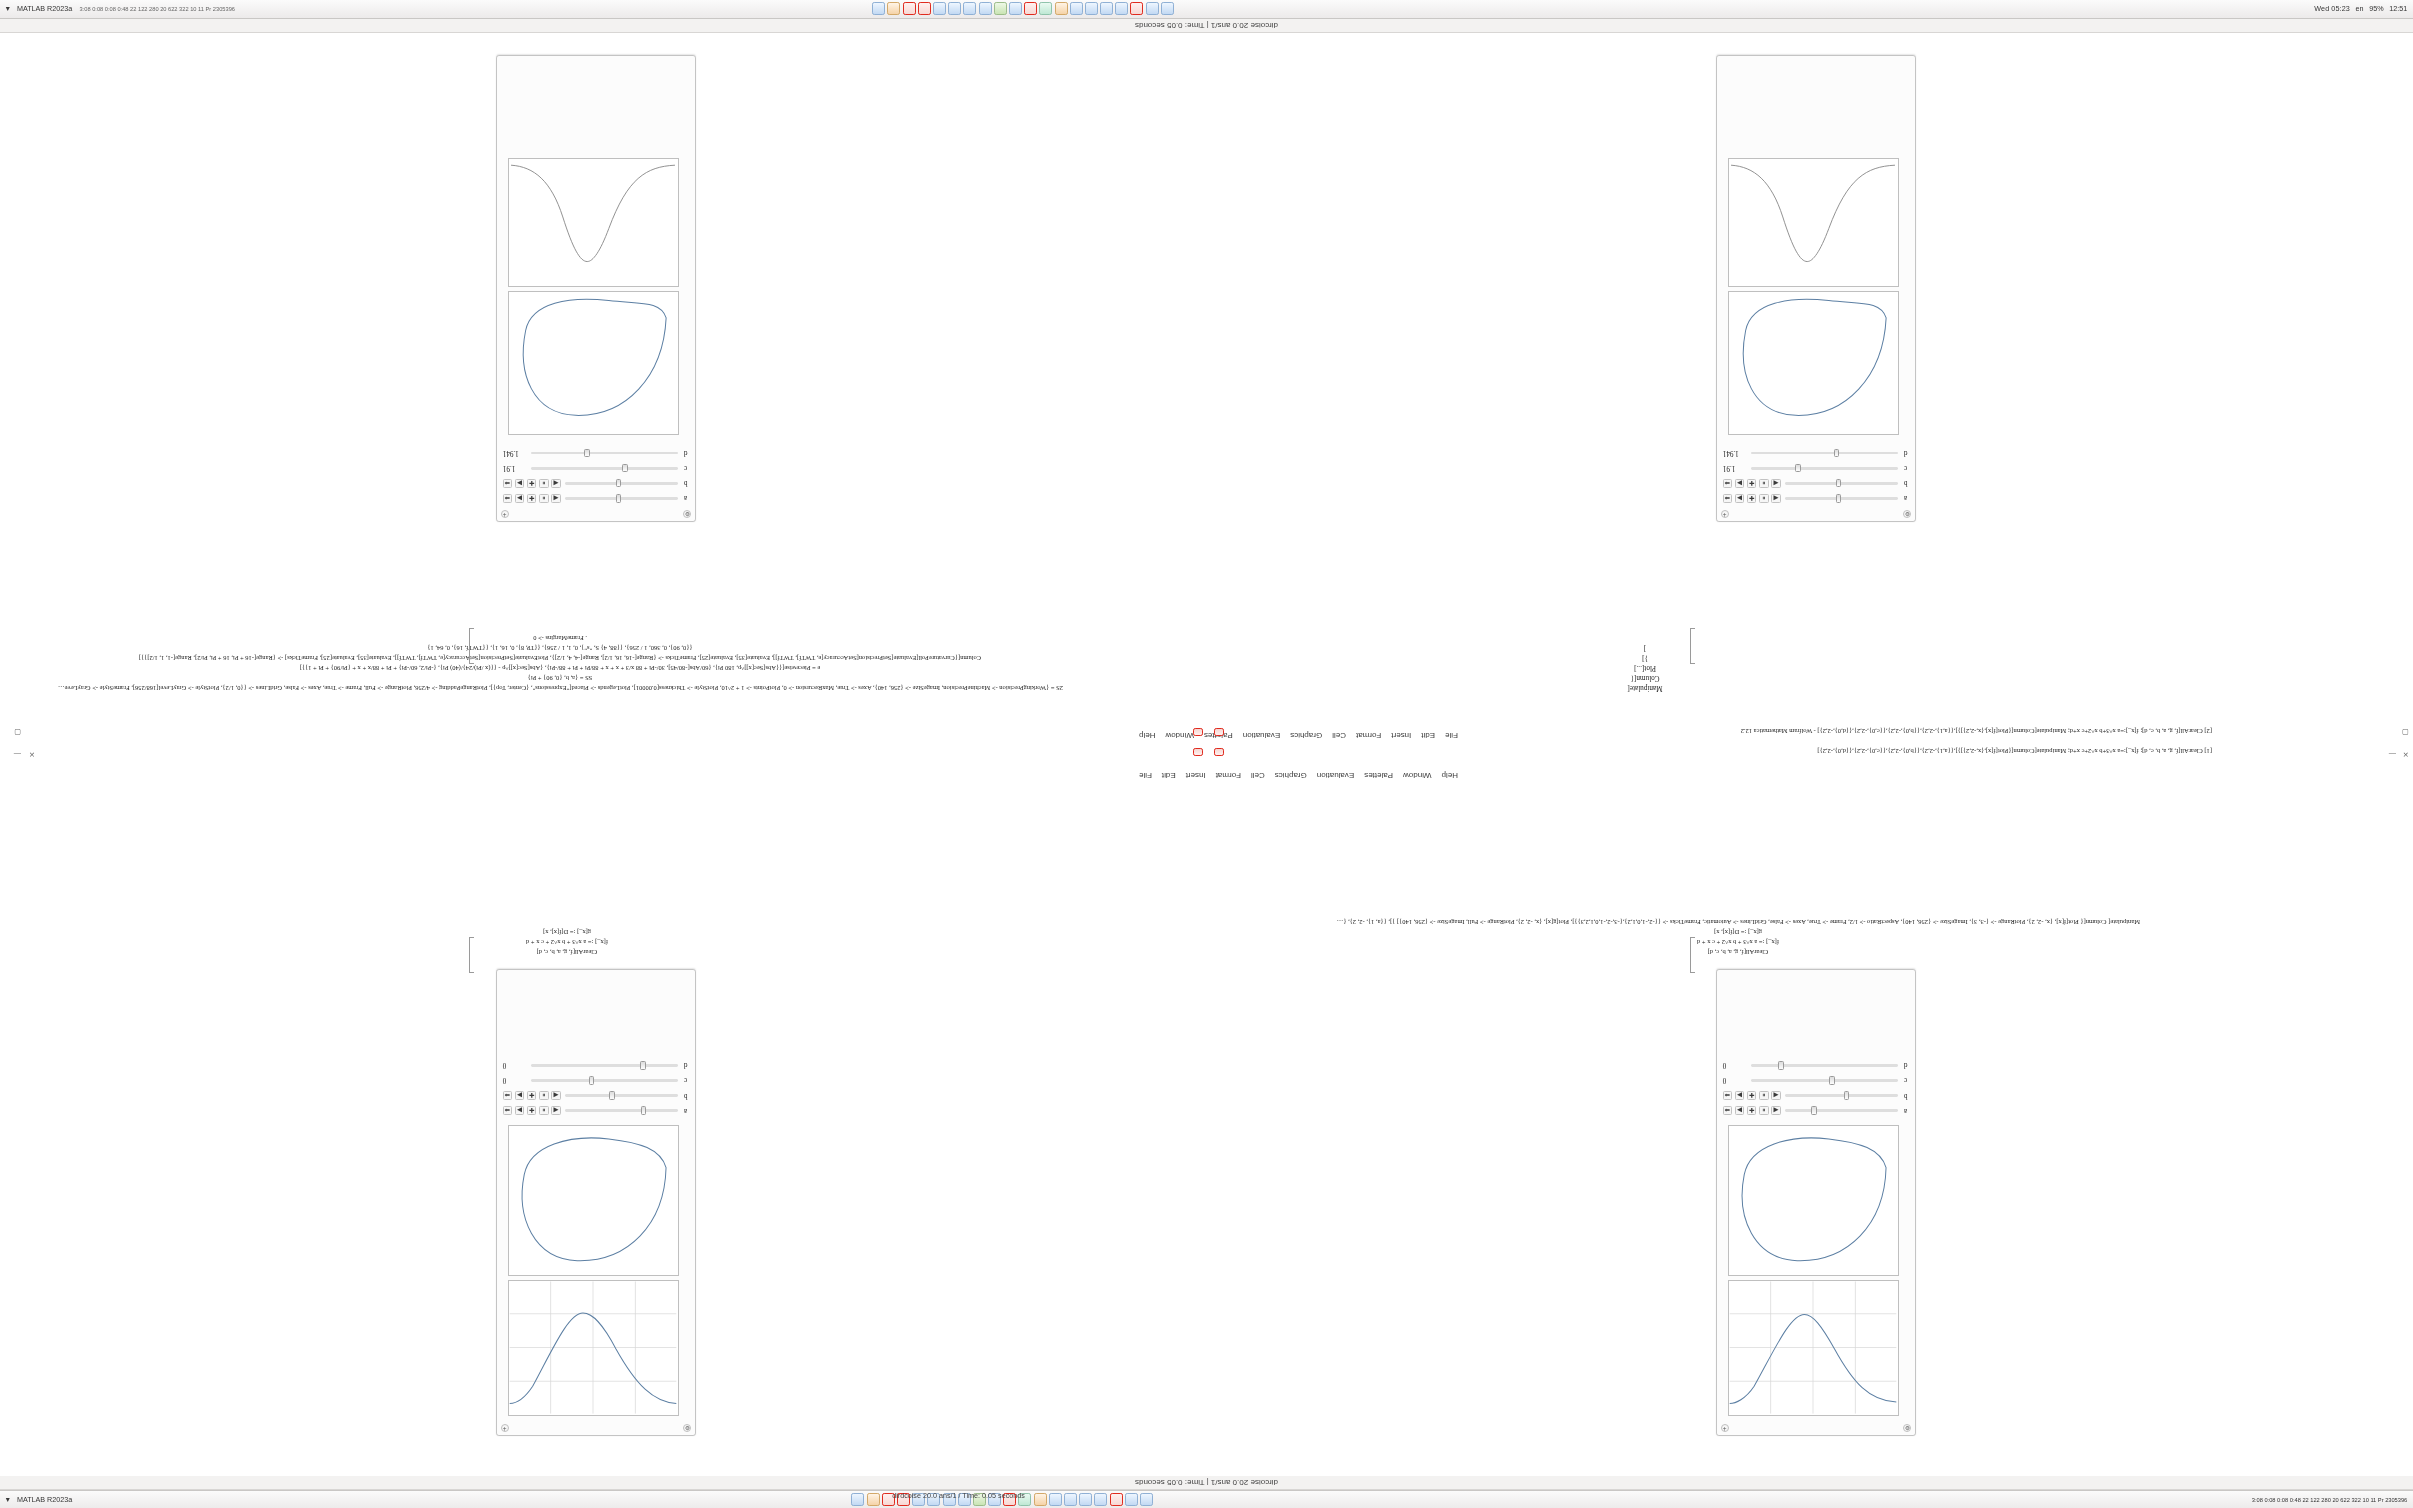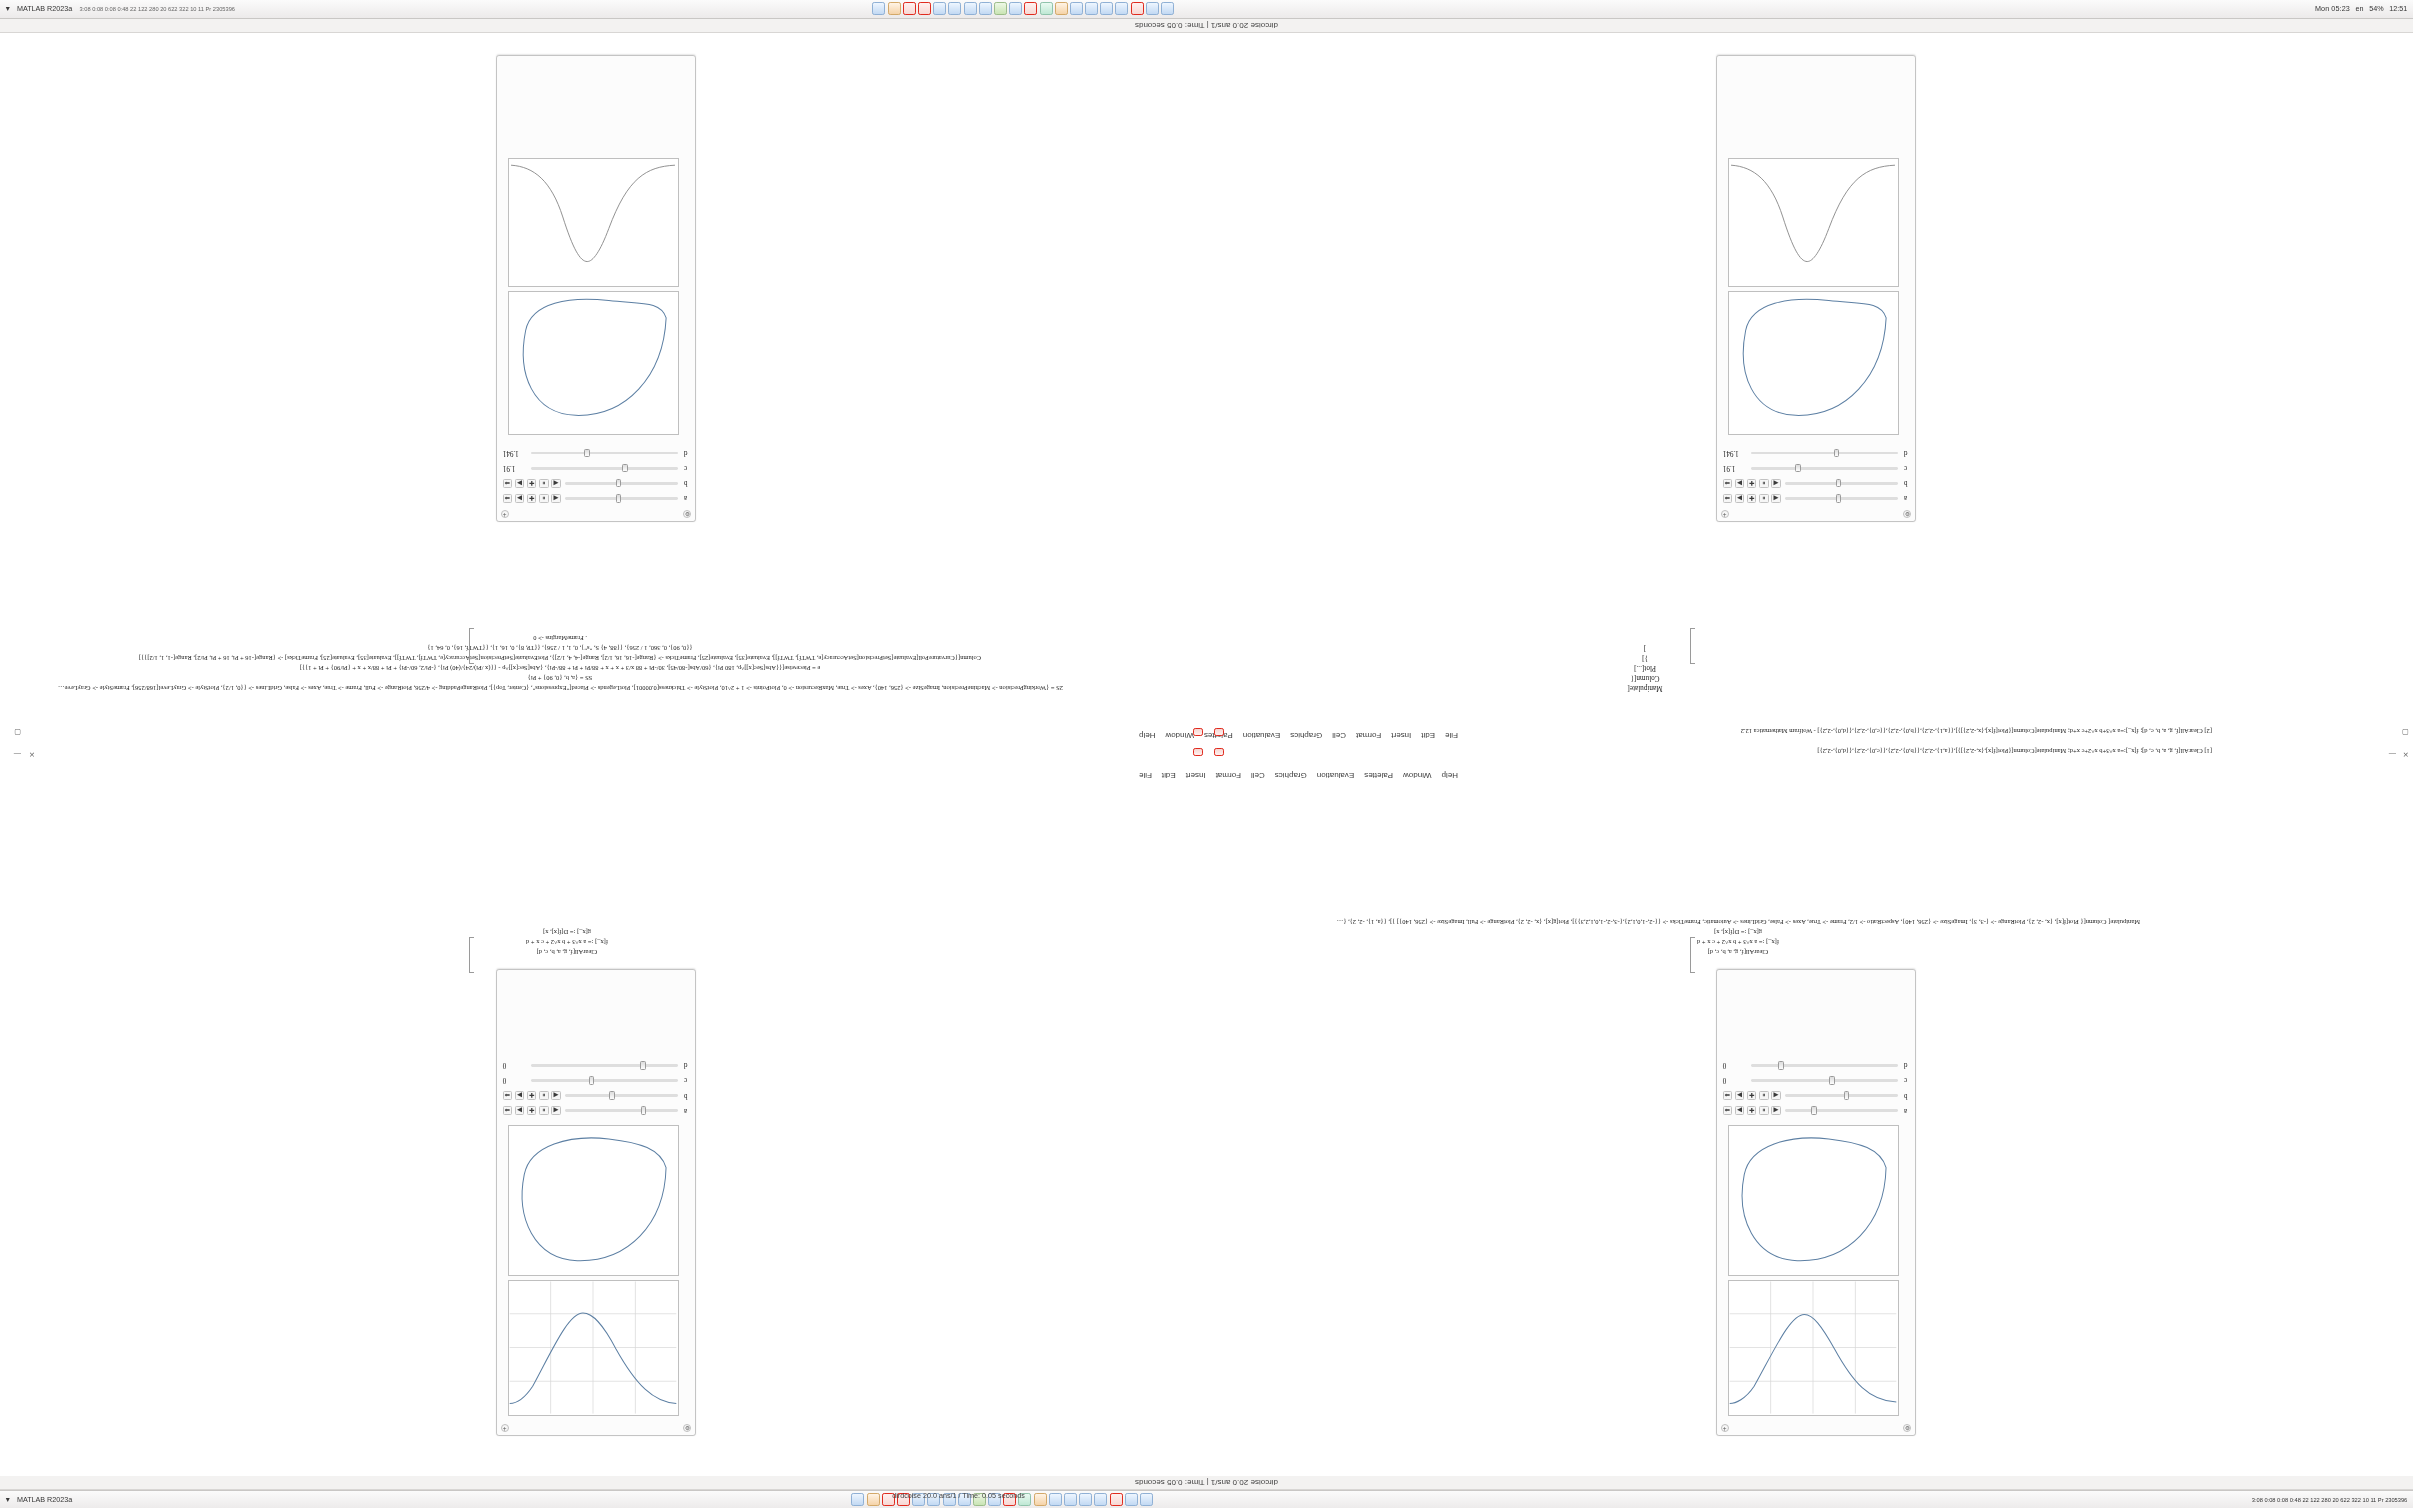--- a/index.html
+++ b/index.html
@@ -168,23 +168,23 @@
         <span class="appsmall orange"></span>
         <span class="appsmall blue"></span>
         <span class="appsmall blue"></span>
         <span class="appsmall blue"></span>
         <span class="appsmall blue"></span>
         <span class="appsmall red"></span>
         <span class="appsmall blue"></span>
         <span class="appsmall blue"></span>
       </div>
     <div class="menu-right">
-      <span class="clockbox">Mon 05:23</span>
+      <span class="clockbox">Wed 05:23</span>
       <span class="tiny-label">en</span>
-      <span class="tiny-label">54%</span>
+      <span class="tiny-label">95%</span>
       <span class="tiny-label">12:51</span>
     </div>
   </div>
 
   <div id="flipwrap">
 
     <div class="nb-title" style="top:0px;">
       <span>dircoise 20.0 ans/1 | Time: 0.05 seconds</span>
     </div>
     <div class="nb-title" style="top:1457px;">

